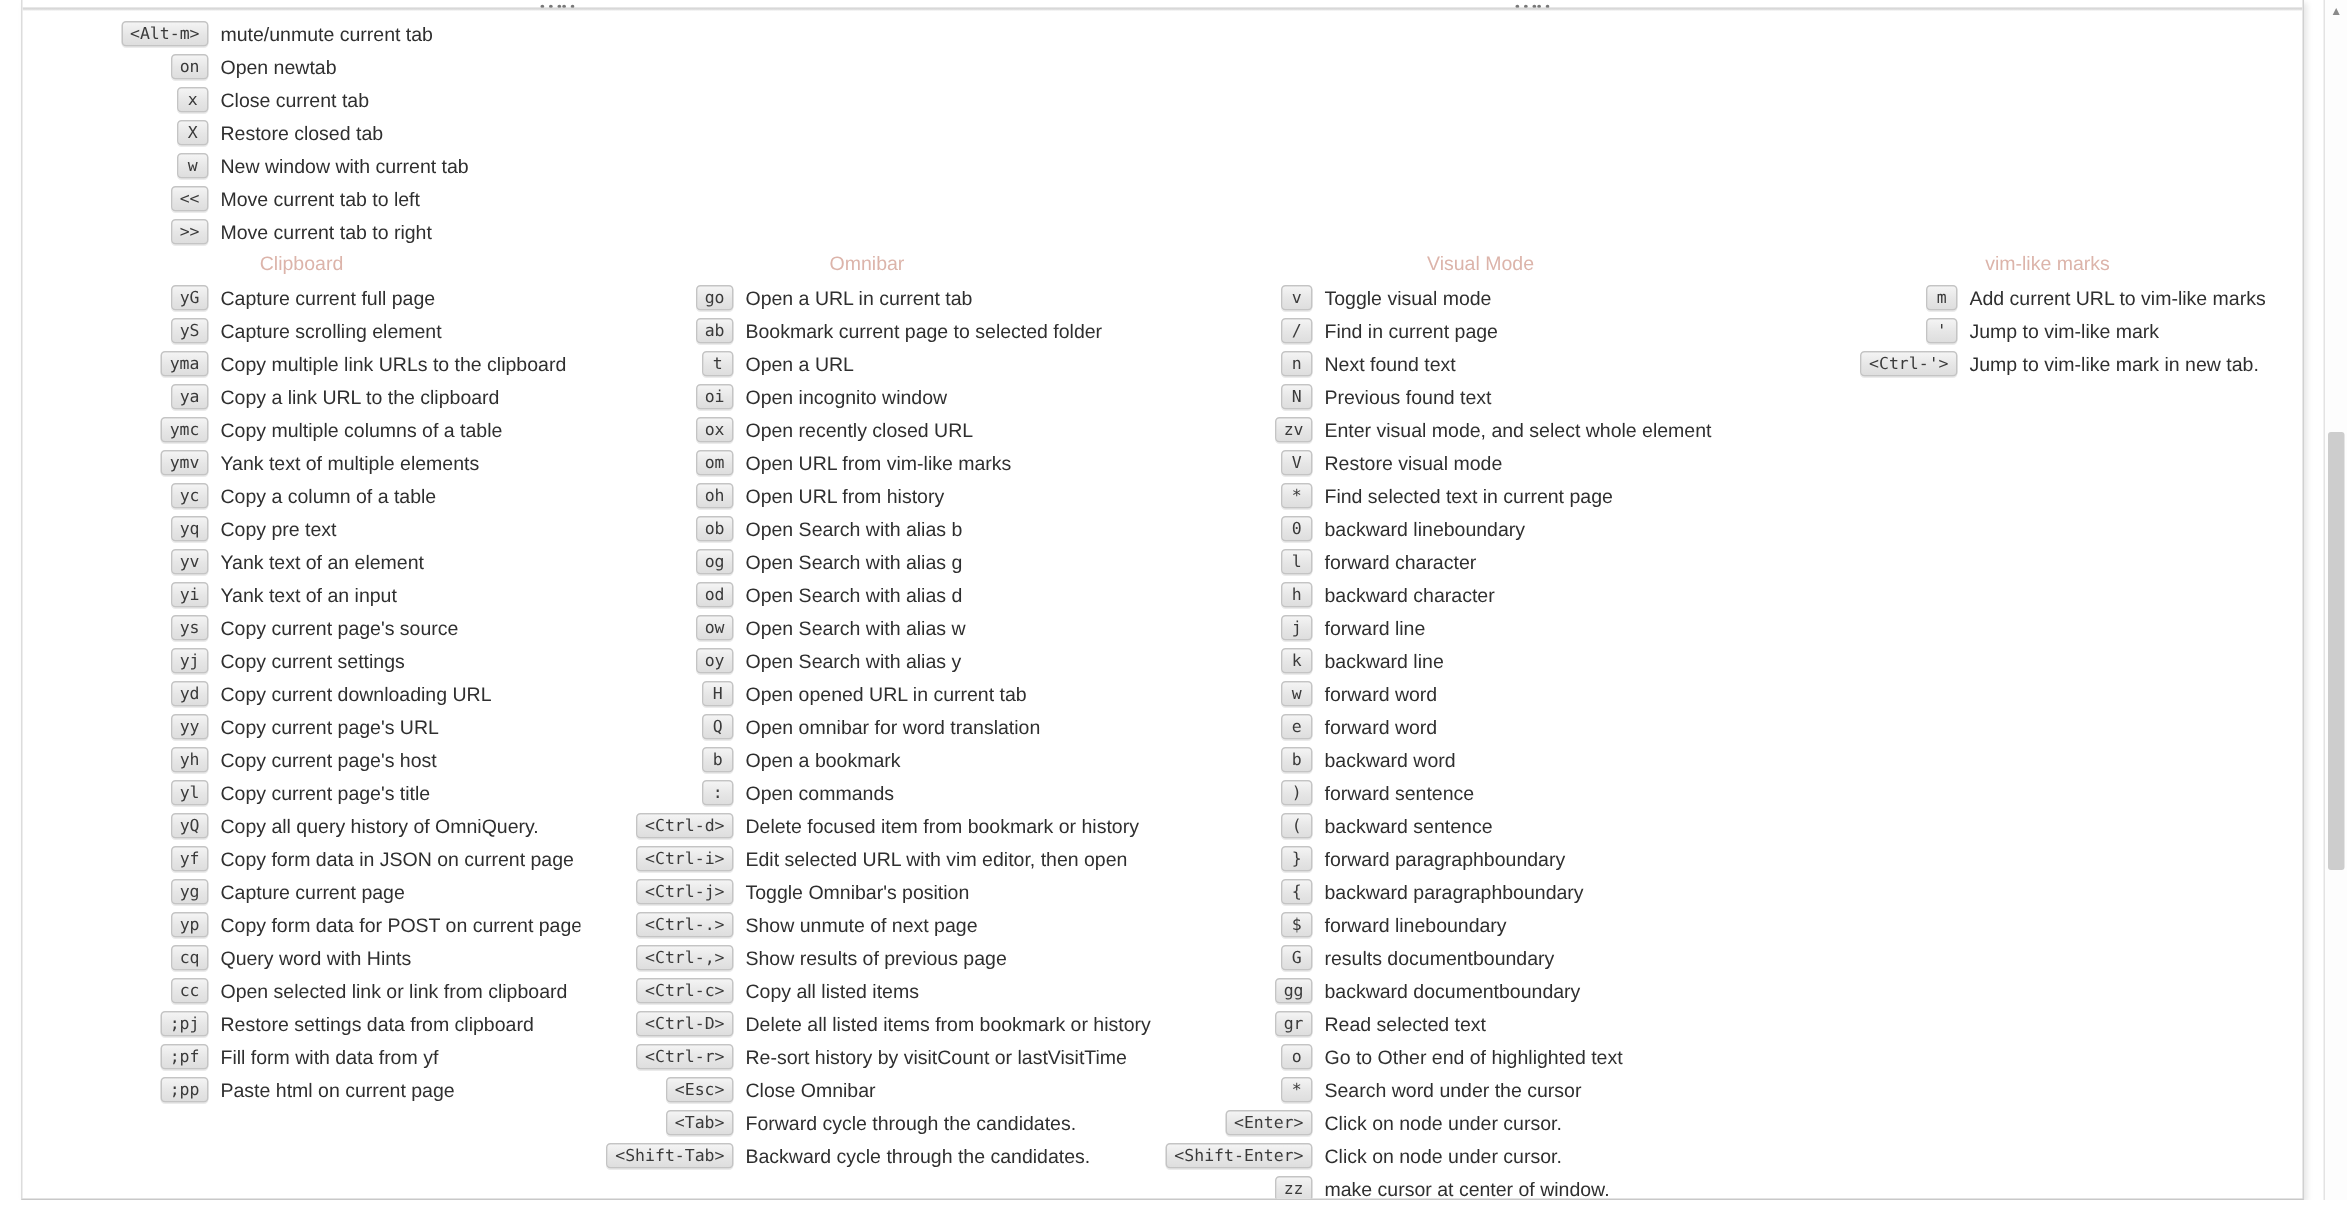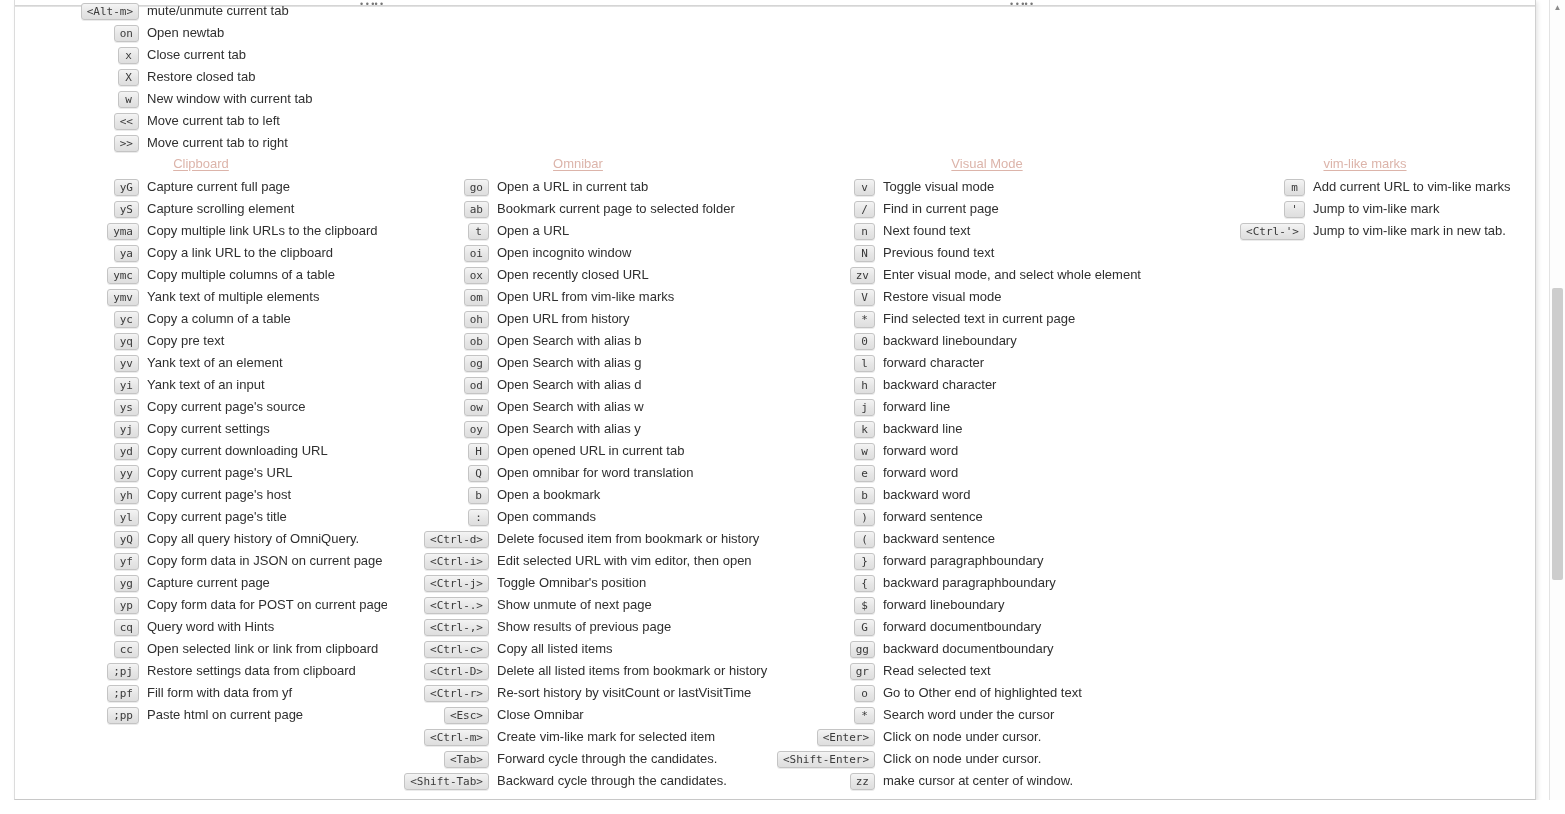--- a/index.html
+++ b/index.html
@@ -45,39 +45,38 @@
     font-size: 9px;
     line-height: 5px;
     overflow: hidden;
     white-space: nowrap;
   }
 
   
   .help-grid {
     position: absolute;
     left: 0;
-    top: 0;
+    top: 12px;
     width: 1510px;
     height: 790px;
   }
   .col {
     position: absolute;
     top: 0;
   }
   .col-0 { left: 0px;    width: 372px; }
   .col-1 { left: 372px;  width: 382px; }
   .col-2 { left: 754px;  width: 436px; }
   .col-3 { left: 1190px; width: 320px; }
 
   .section-title {
     text-align: center;
     color: #dcb4aa;
     font-size: 13px;
     font-family: "Liberation Sans", sans-serif;
-    text-decoration: underline;
     text-underline-offset: 2px;
     height: 22px;
     line-height: 20px;
     margin: 0;
     padding: 0;
     font-weight: normal;
   }
 
   .row {
     display: flex;
@@ -406,24 +405,20 @@
           </div>
           <div class="row">
             <div class="keycell"><span class="kbd">&lt;Ctrl-r&gt;</span></div>
             <div class="desc">Re-sort history by visitCount or lastVisitTime</div>
           </div>
           <div class="row">
             <div class="keycell"><span class="kbd">&lt;Esc&gt;</span></div>
             <div class="desc">Close Omnibar</div>
           </div>
           <div class="row">
-            <div class="keycell"><span class="kbd">&lt;Ctrl-m&gt;</span></div>
-            <div class="desc">Create vim-like mark for selected item</div>
-          </div>
-          <div class="row">
             <div class="keycell"><span class="kbd">&lt;Tab&gt;</span></div>
             <div class="desc">Forward cycle through the candidates.</div>
           </div>
           <div class="row">
             <div class="keycell"><span class="kbd">&lt;Shift-Tab&gt;</span></div>
             <div class="desc">Backward cycle through the candidates.</div>
           </div>
         </div>
       <div class="col col-2">
           <div style="height: 154px;"></div>
@@ -503,21 +498,21 @@
           <div class="row">
             <div class="keycell"><span class="kbd">{</span></div>
             <div class="desc">backward paragraphboundary</div>
           </div>
           <div class="row">
             <div class="keycell"><span class="kbd">$</span></div>
             <div class="desc">forward lineboundary</div>
           </div>
           <div class="row">
             <div class="keycell"><span class="kbd">G</span></div>
-            <div class="desc">forward documentboundary</div>
+            <div class="desc">results documentboundary</div>
           </div>
           <div class="row">
             <div class="keycell"><span class="kbd">gg</span></div>
             <div class="desc">backward documentboundary</div>
           </div>
           <div class="row">
             <div class="keycell"><span class="kbd">gr</span></div>
             <div class="desc">Read selected text</div>
           </div>
           <div class="row">

